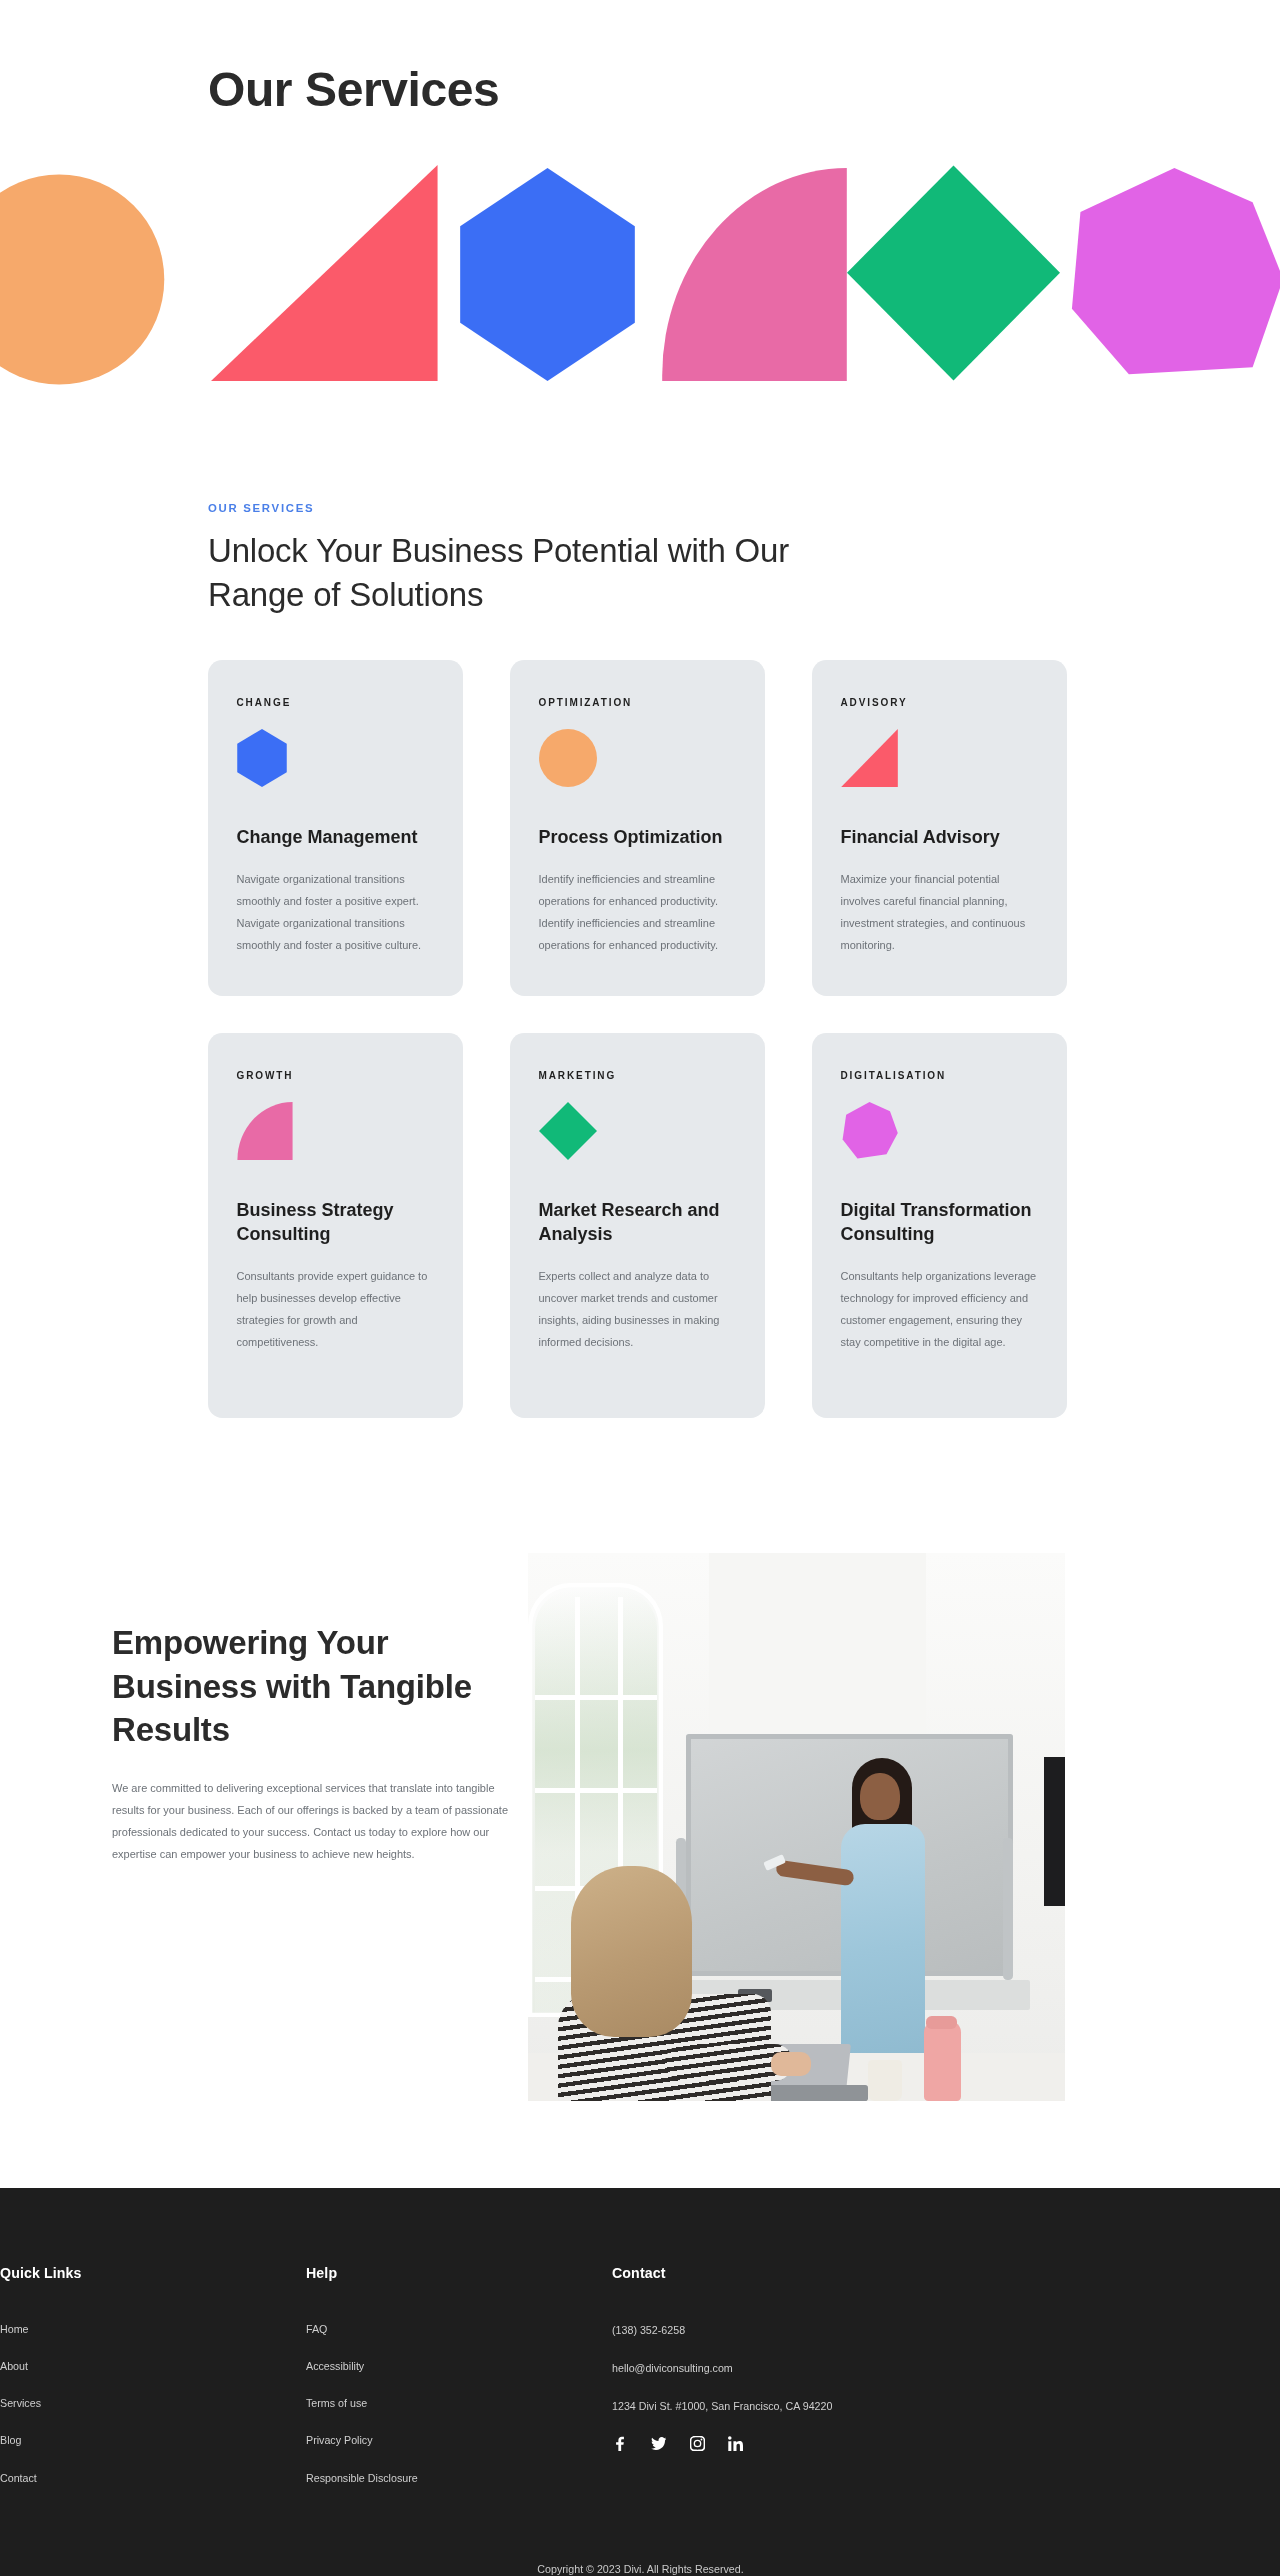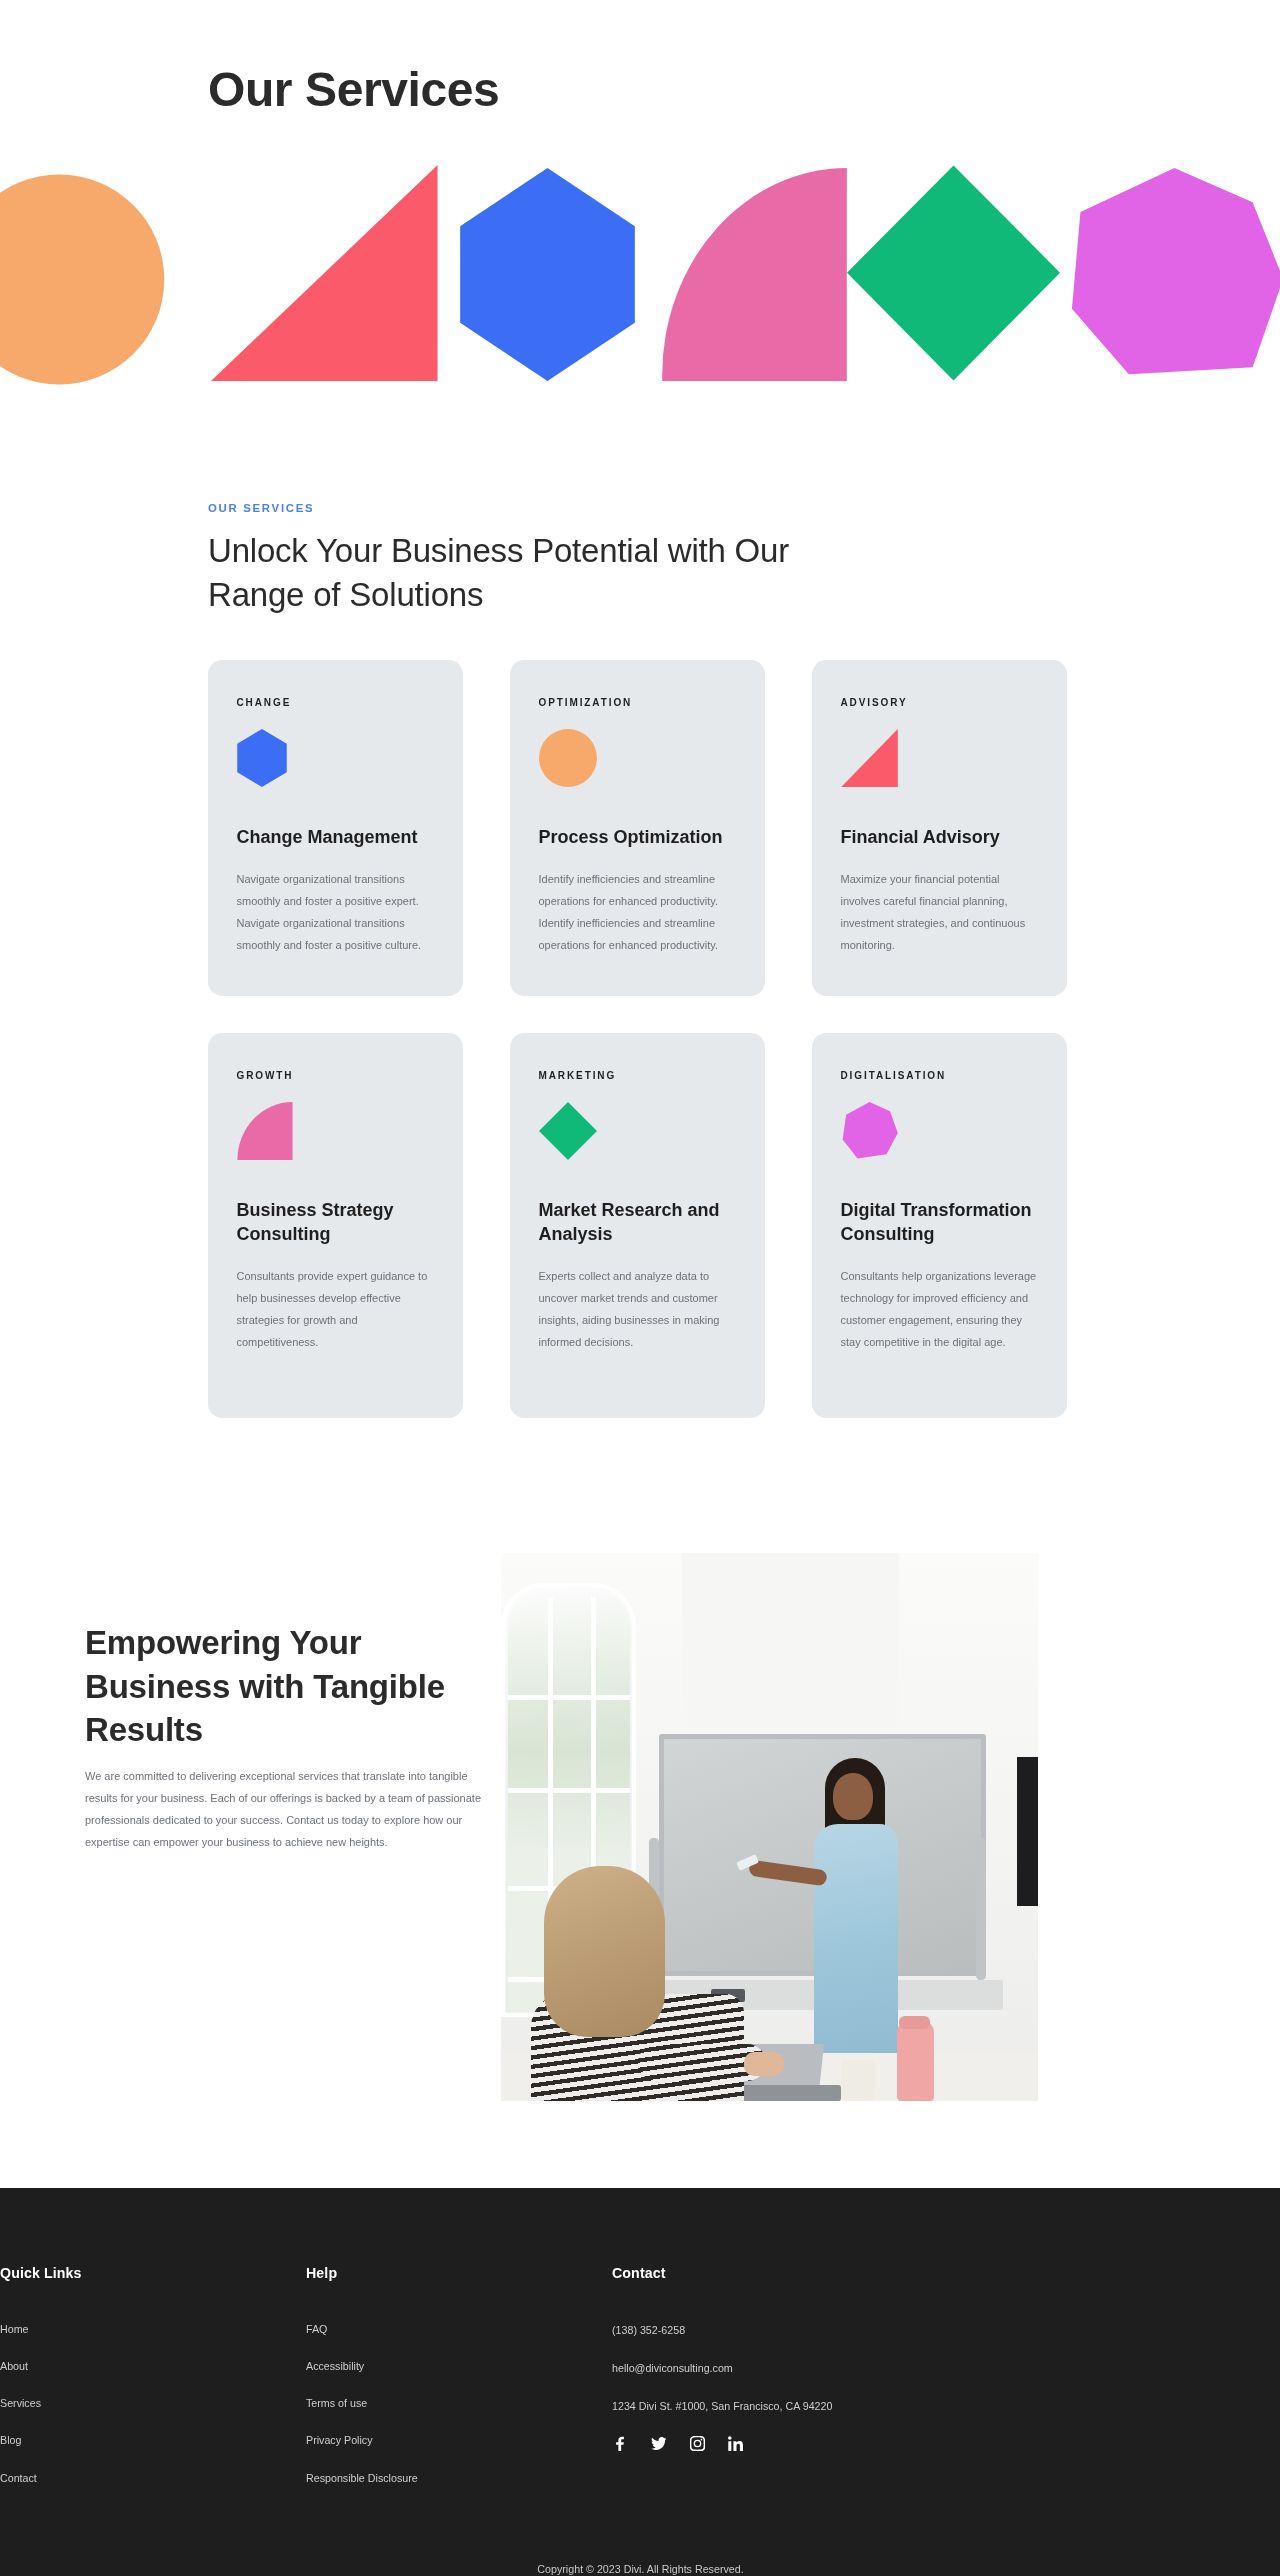--- a/index.html
+++ b/index.html
@@ -82,35 +82,35 @@
   .card-desc {
     margin-top:18.5px;
     font-size:11px;
     line-height:2.0;
     color:#6d7278;
   }
 
   
   .empower {
     margin-top:135px;
-    padding-left:85px;
+    padding-left:112px;
     display:flex;
     align-items:flex-start;
     gap:0;
   }
   .empower-left { width:416px; padding-top:68px; }
   .empower-title {
     font-size:33px;
     line-height:1.32;
     font-weight:600;
     color:#2b2b2b;
     letter-spacing:-0.2px;
   }
   .empower-body {
-    margin-top:13px;
+    margin-top:25px;
     font-size:11px;
     line-height:2.0;
     color:#6d7278;
     width:398px;
   }
   .empower-photo {
     width:537px;
     height:548px;
     position:relative;
     overflow:hidden;

